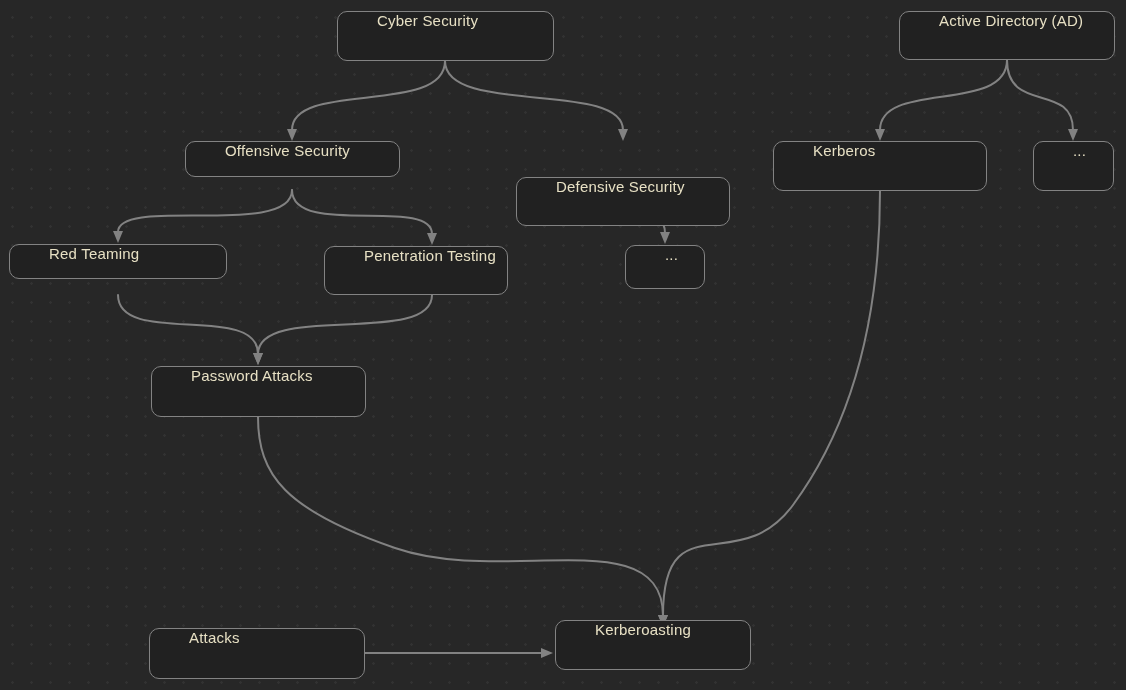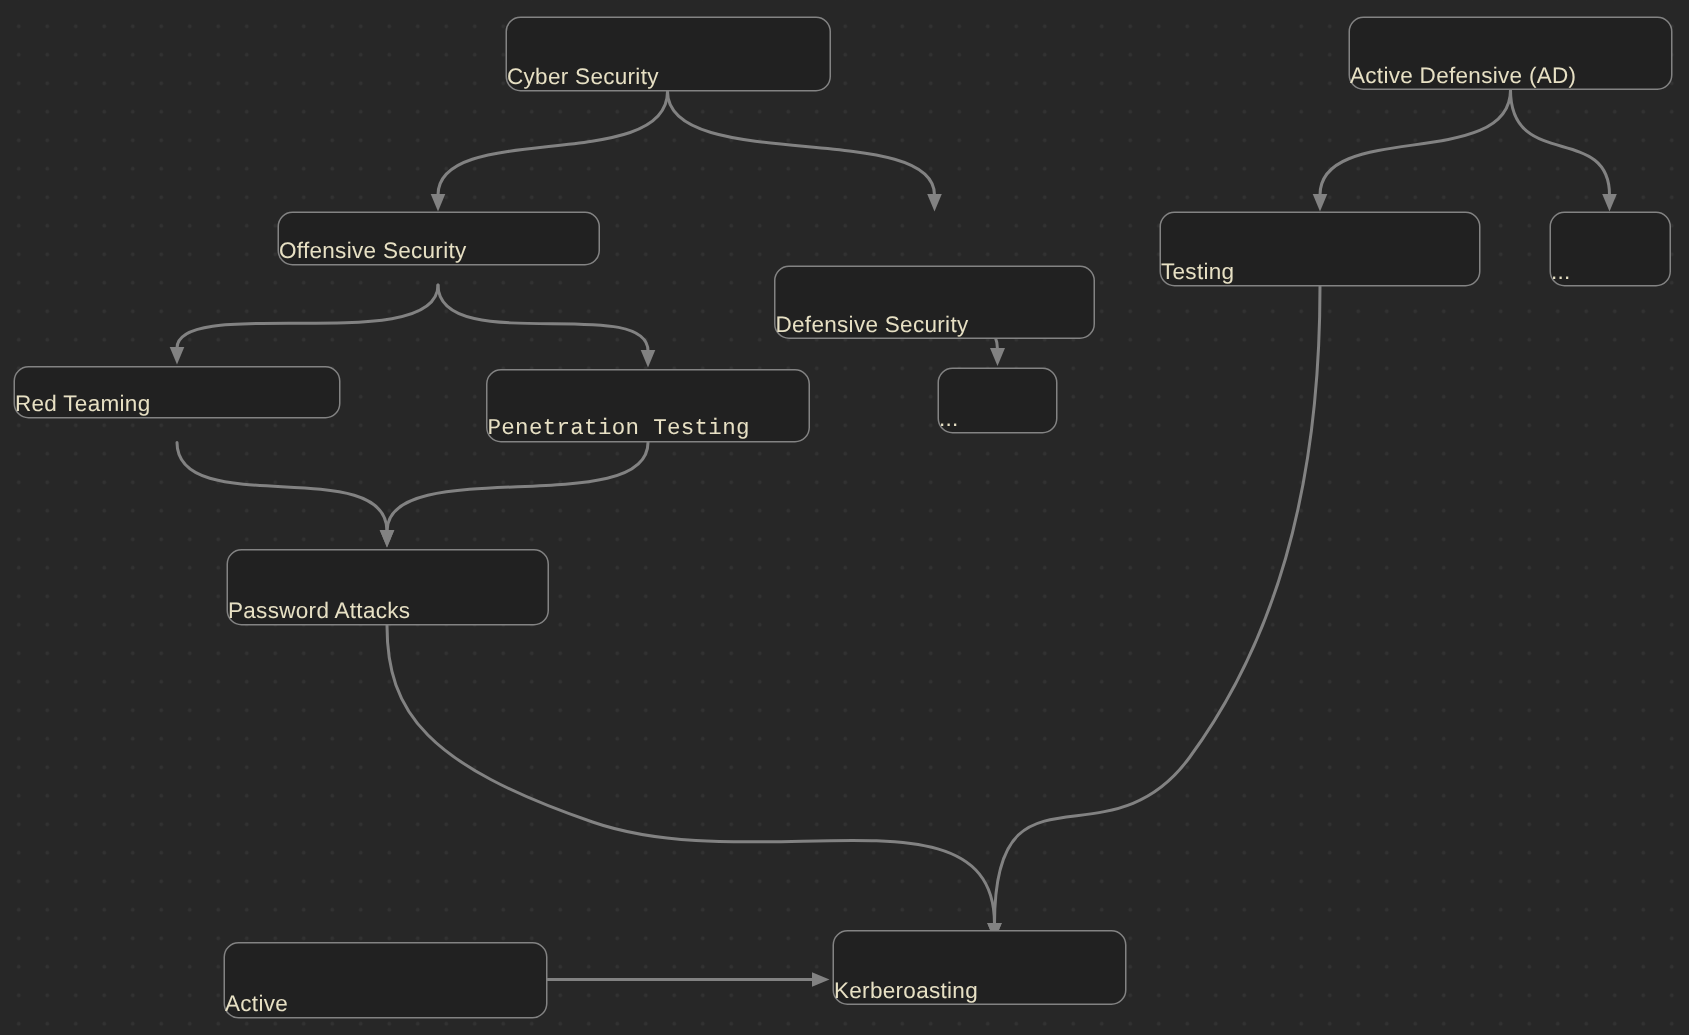--- a/index.html
+++ b/index.html
@@ -38,21 +38,22 @@
   #arrowhead path {
     fill: var(--edge);
     stroke: none;
   }
   #node-layer .node {
     position: absolute;
     background: var(--node-fill);
     border: 1.5px solid var(--node-border);
     border-radius: 10px;
     display: flex;
-    align-items: flex-end;
+    align-items: flex-start;
+    padding-left: 39px;
   }
   .node-label {
     color: var(--text);
     font-size: 15px;
     letter-spacing: 0.2px;
     white-space: nowrap;
   }
 </style>
 </head>
 <body>
@@ -77,46 +78,46 @@
         <path d="M258,417 C258,475 285,510 395,548 C505,586 663,520 663,616" marker-end="url(#arrowhead)"></path>
         <path d="M880,191 C880,330 848,430 793,505 C738,580 663,500 663,616" marker-end="url(#arrowhead)"></path>
         <path d="M365,653 L542,653" marker-end="url(#arrowhead)"></path>
       </g>
   </svg>
   <div id="node-layer">
       <div class="node" style="left: 337px; top: 11px; width: 217px; height: 50px;">
         <span class="node-label">Cyber Security</span>
       </div>
       <div class="node" style="left: 899px; top: 11px; width: 216px; height: 49px;">
-        <span class="node-label">Active Defensive (AD)</span>
+        <span class="node-label">Active Directory (AD)</span>
       </div>
       <div class="node" style="left: 185px; top: 141px; width: 215px; height: 36px;">
         <span class="node-label">Offensive Security</span>
       </div>
       <div class="node" style="left: 516px; top: 141px; width: 214px; height: 49px; margin-top: 36px;">
         <span class="node-label">Defensive Security</span>
       </div>
       <div class="node" style="left: 773px; top: 141px; width: 214px; height: 50px;">
-        <span class="node-label">Testing</span>
+        <span class="node-label">Kerberos</span>
       </div>
       <div class="node" style="left: 1033px; top: 141px; width: 81px; height: 50px;">
         <span class="node-label">...</span>
       </div>
       <div class="node" style="left: 9px; top: 244px; width: 218px; height: 35px;">
         <span class="node-label">Red Teaming</span>
       </div>
-      <div class="node" style="left: 324px; top: 246px; width: 216px; height: 49px; font-family: Liberation Mono, monospace;">
+      <div class="node" style="left: 324px; top: 246px; width: 184px; height: 49px;">
         <span class="node-label">Penetration Testing</span>
       </div>
       <div class="node" style="left: 625px; top: 245px; width: 80px; height: 44px;">
         <span class="node-label">...</span>
       </div>
       <div class="node" style="left: 151px; top: 366px; width: 215px; height: 51px;">
         <span class="node-label">Password Attacks</span>
       </div>
       <div class="node" style="left: 149px; top: 628px; width: 216px; height: 51px;">
-        <span class="node-label">Active</span>
+        <span class="node-label">Attacks</span>
       </div>
       <div class="node" style="left: 555px; top: 620px; width: 196px; height: 50px;">
         <span class="node-label">Kerberoasting</span>
       </div>
     </div>
 </div>
 
 </body></html>

